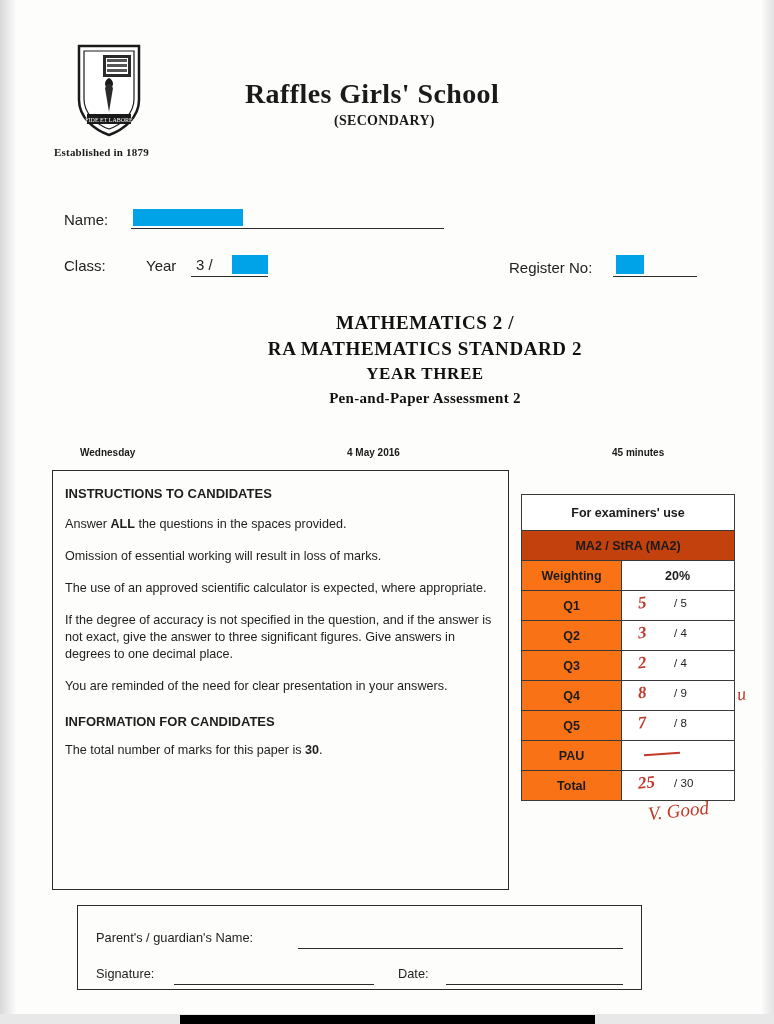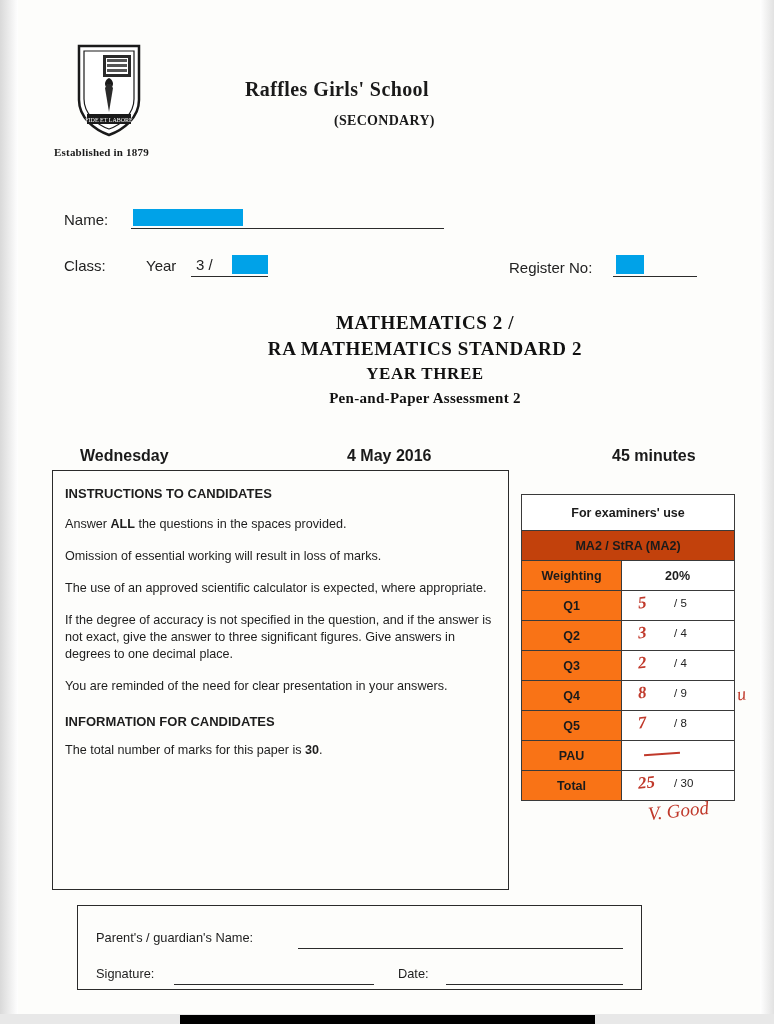--- a/index.html
+++ b/index.html
@@ -52,21 +52,21 @@
     font-size: 11px;
     font-weight: bold;
     font-family: "Liberation Serif", serif;
     letter-spacing: 0.2px;
   }
   .school-name {
     position: absolute;
     left: 245px; top: 78px;
     font-family: "Liberation Serif", serif;
     font-weight: bold;
-    font-size: 20px;
+    font-size: 28px;
     letter-spacing: 0.4px;
   }
   .school-sub {
     position: absolute;
     left: 334px; top: 113px;
     font-family: "Liberation Serif", serif;
     font-weight: bold;
     font-size: 14px;
     letter-spacing: 0.3px;
   }
@@ -100,21 +100,21 @@
     padding-left: 38px;
   }
   .title-l1 { font-size: 19px; letter-spacing: 0.6px; }
   .title-l2 { font-size: 19px; letter-spacing: 0.6px; margin-top: 4px; }
   .title-l3 { font-size: 17px; letter-spacing: 0.6px; margin-top: 4px; }
   .title-l4 { font-size: 15px; letter-spacing: 0.3px; margin-top: 6px; }
 
   .meta-row {
     position: absolute;
     top: 447px;
-    font-size: 16px;
+    font-size: 10px;
     font-weight: bold;
     font-family: "Liberation Sans", sans-serif;
   }
   .meta-day  { left: 80px; }
   .meta-date { left: 347px; }
   .meta-dur  { left: 612px; }
 
   
   .instructions {
     position: absolute;

